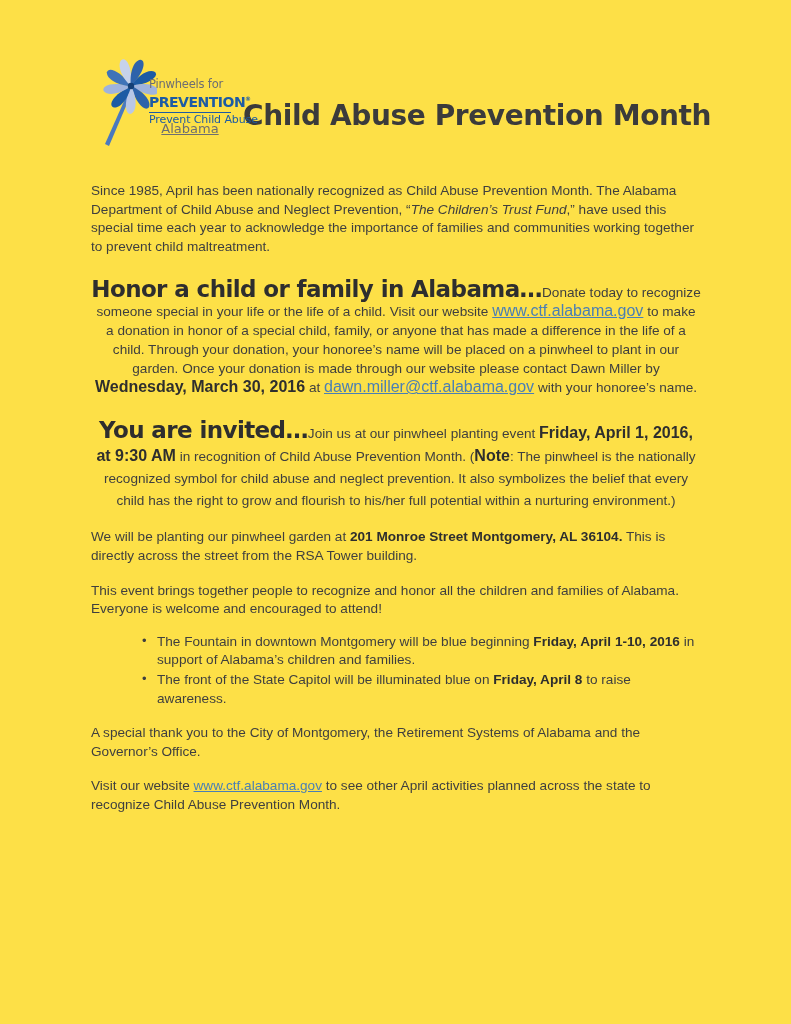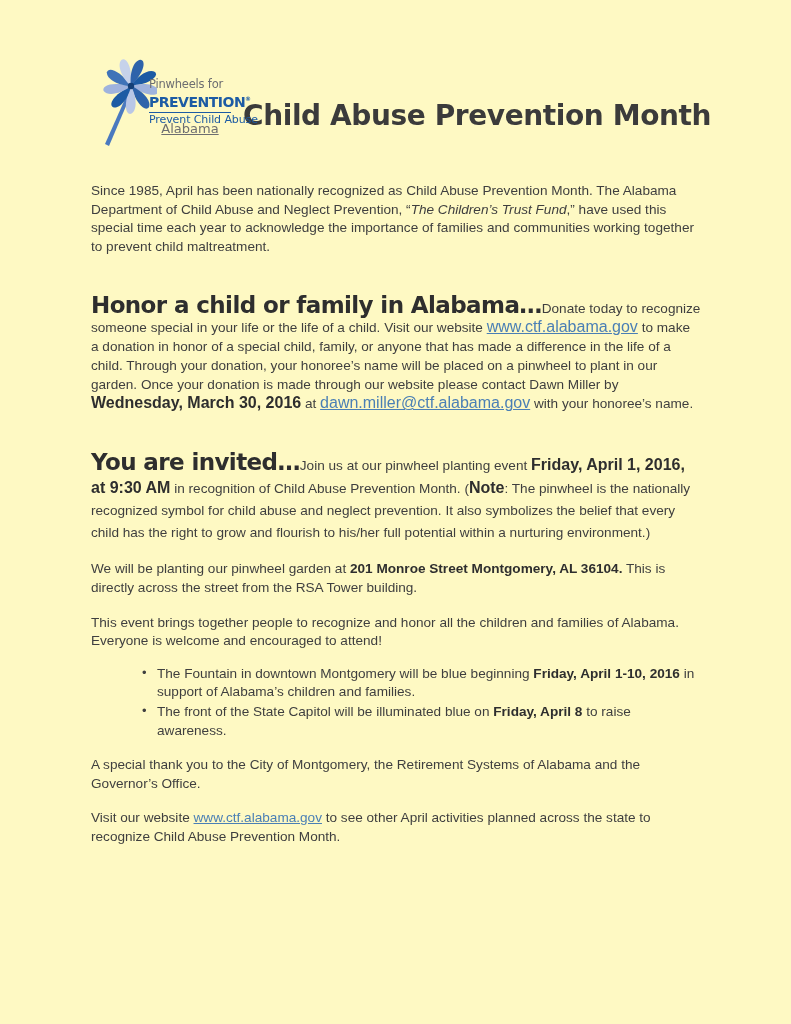--- a/index.html
+++ b/index.html
@@ -11,21 +11,21 @@
     width: 791px;
     height: 1024px;
     font-family: "Liberation Sans", sans-serif;
     color: #3a3a3a;
     overflow: hidden;
   }
   .page {
     position: relative;
     width: 791px;
     height: 1024px;
-    background: #fef9c3;
+    background: #fde047;
     box-sizing: border-box;
     padding: 0 91px;
   }
 
   
   .header {
     display: flex;
     align-items: flex-end;
     padding-top: 48px;
     height: 100px;
@@ -159,21 +159,21 @@
     padding-left: 15px;
   }
   ul.bullets li::before {
     content: "\2022";
     position: absolute;
     left: 0;
     top: -1px;
     font-size: 13px;
     color: #3f3f3f;
   }
-  .gap-top { margin-top: 36px; }
+  .gap-top { margin-top: 20px; text-align: center; }
 </style>
 </head>
 <body>
 
 <div class="page">
 
   <div class="header">
 
     <div class="logo">
 

